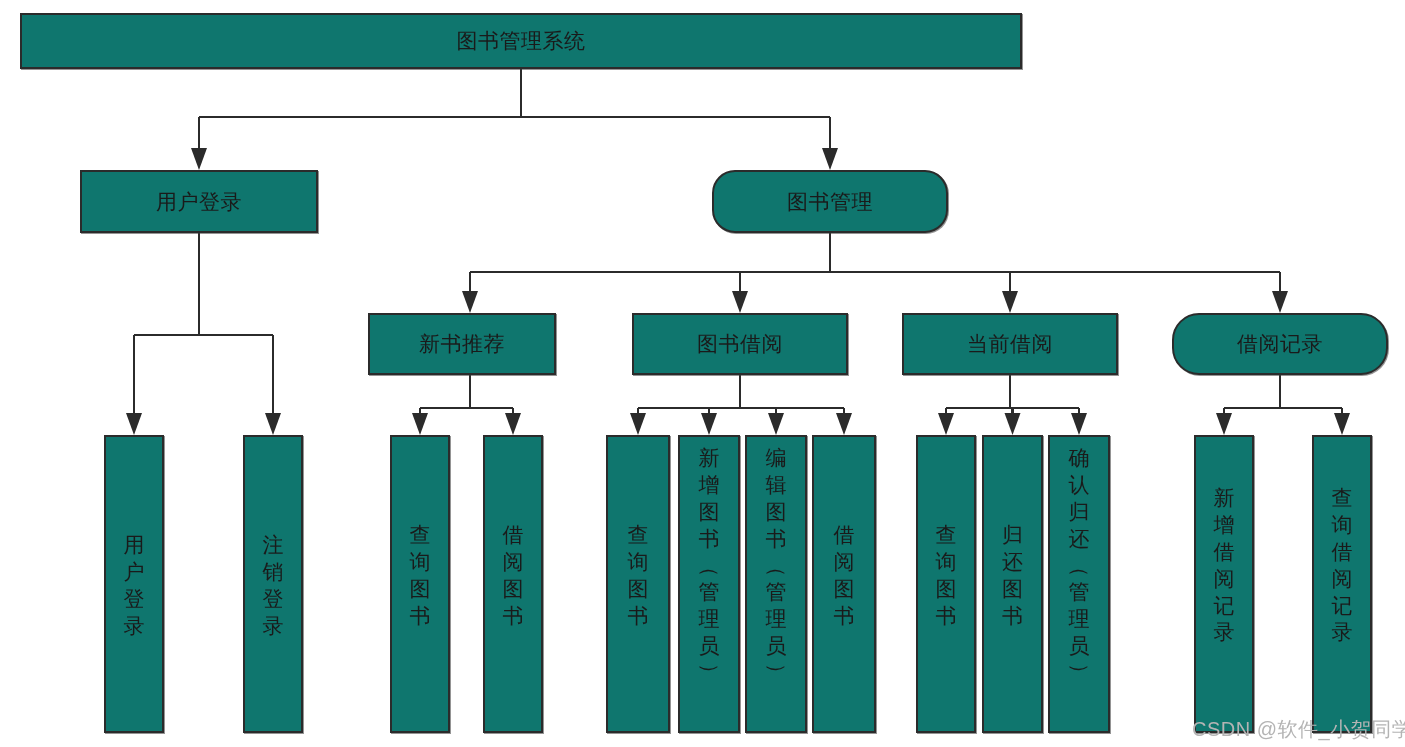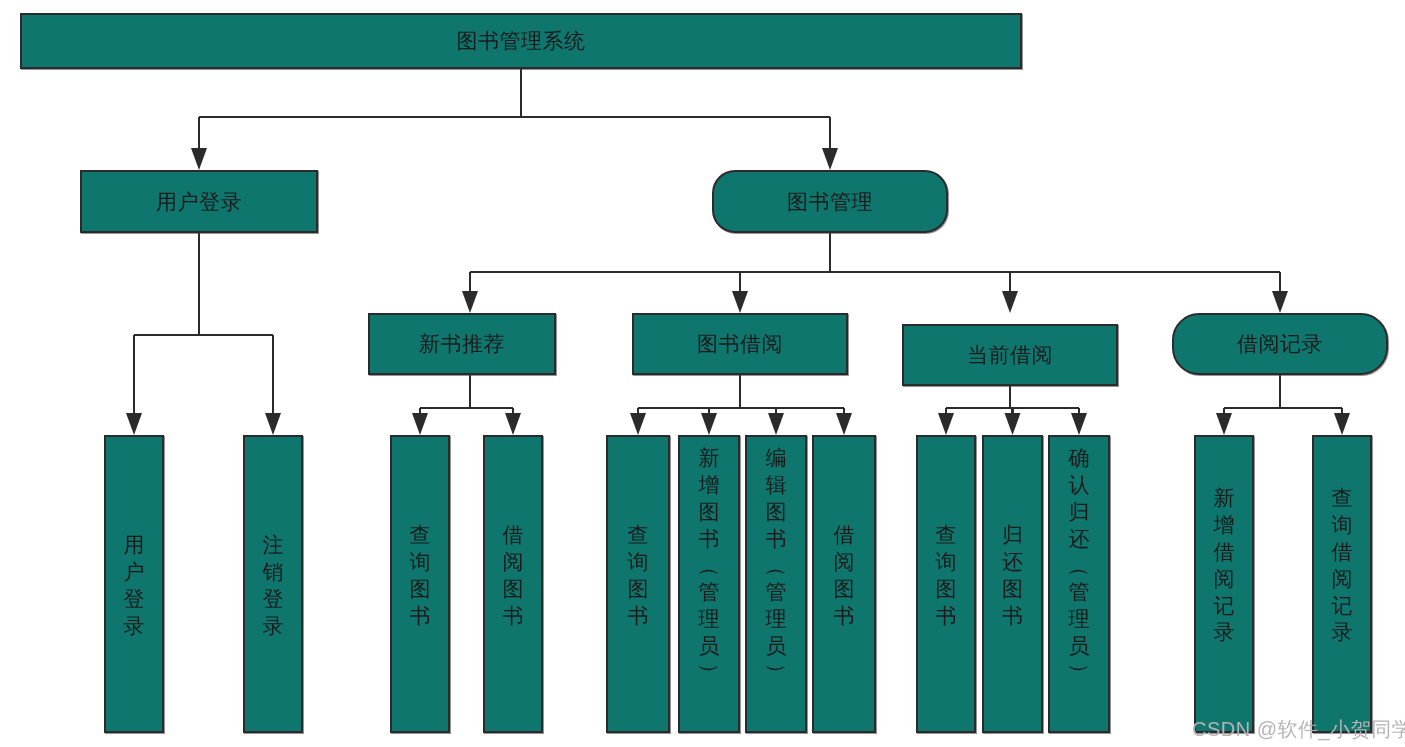--- a/index.html
+++ b/index.html
@@ -140,21 +140,21 @@
       </div>
       <div class="node-box" style="left: 712px; top: 170px; width: 236px; height: 63px; border-radius: 23px;">
         <div class="node-label-h">图书管理</div>
       </div>
       <div class="node-box" style="left: 368px; top: 313px; width: 188px; height: 62px;">
         <div class="node-label-h">新书推荐</div>
       </div>
       <div class="node-box" style="left: 632px; top: 313px; width: 216px; height: 62px;">
         <div class="node-label-h">图书借阅</div>
       </div>
-      <div class="node-box" style="left: 902px; top: 324px; width: 216px; height: 62px;">
+      <div class="node-box" style="left: 902px; top: 313px; width: 216px; height: 62px;">
         <div class="node-label-h">当前借阅</div>
       </div>
       <div class="node-box" style="left: 1172px; top: 313px; width: 216px; height: 62px; border-radius: 27px;">
         <div class="node-label-h">借阅记录</div>
       </div>
       <div class="node-box" style="left: 104px; top: 435px; width: 60px; height: 298px;">
         <div class="node-label-v" style="top: 95px;">
           <span>用</span>
           <span>户</span>
           <span>登</span>

